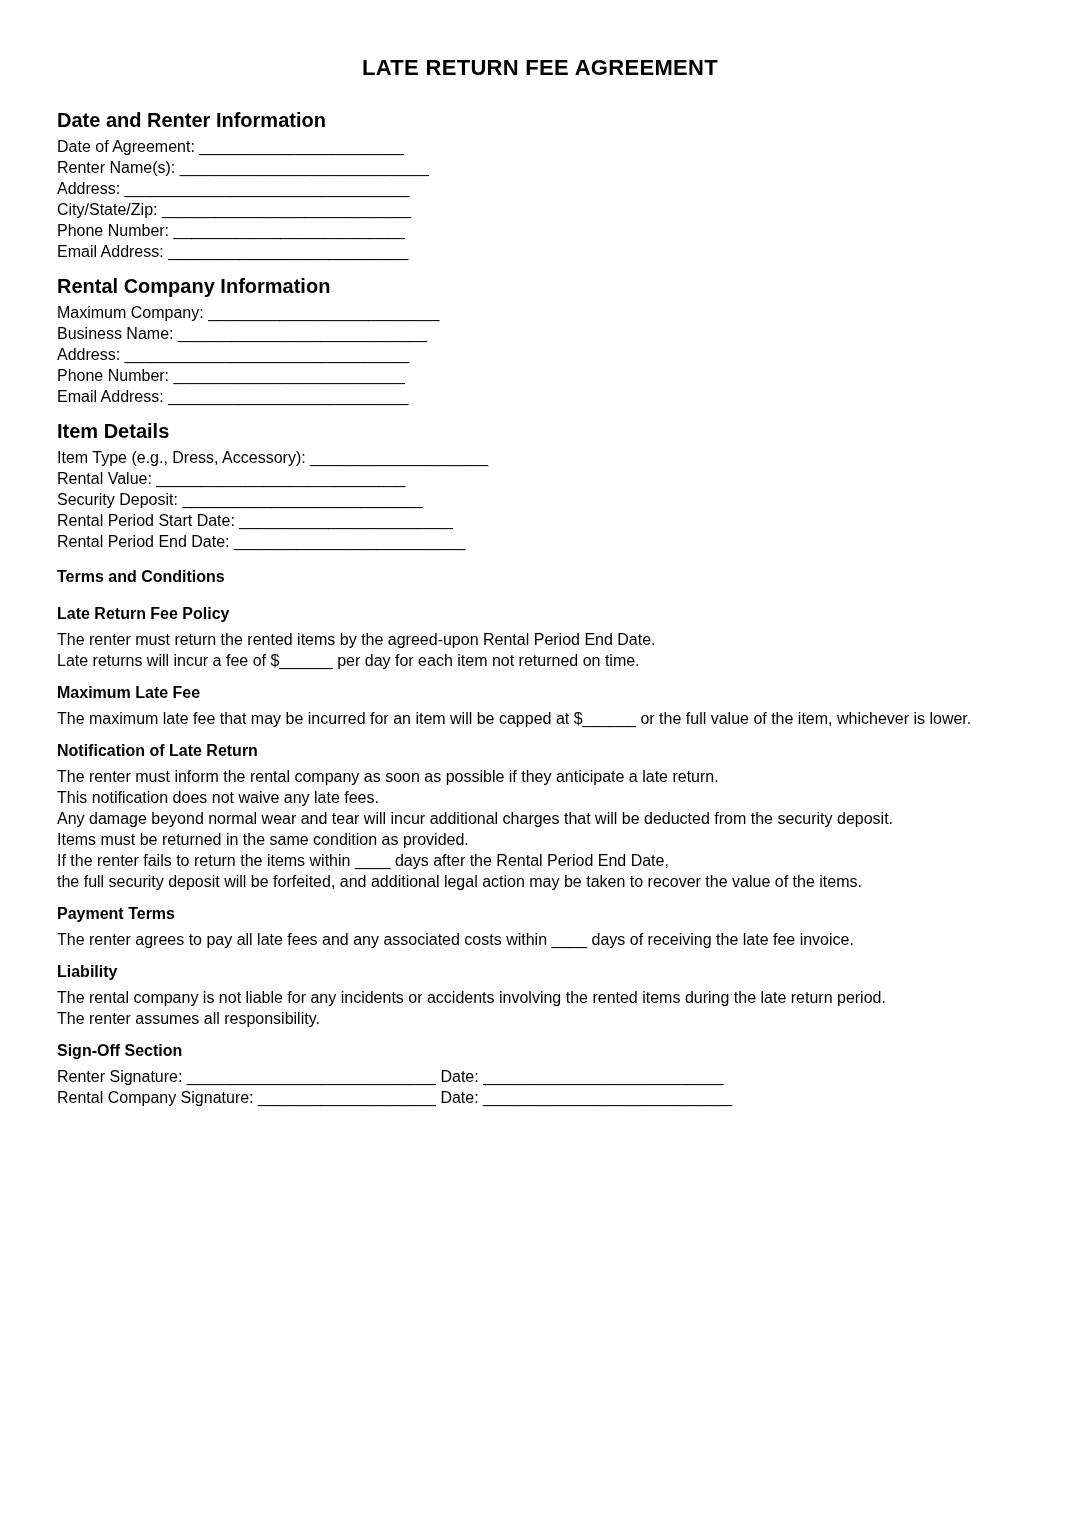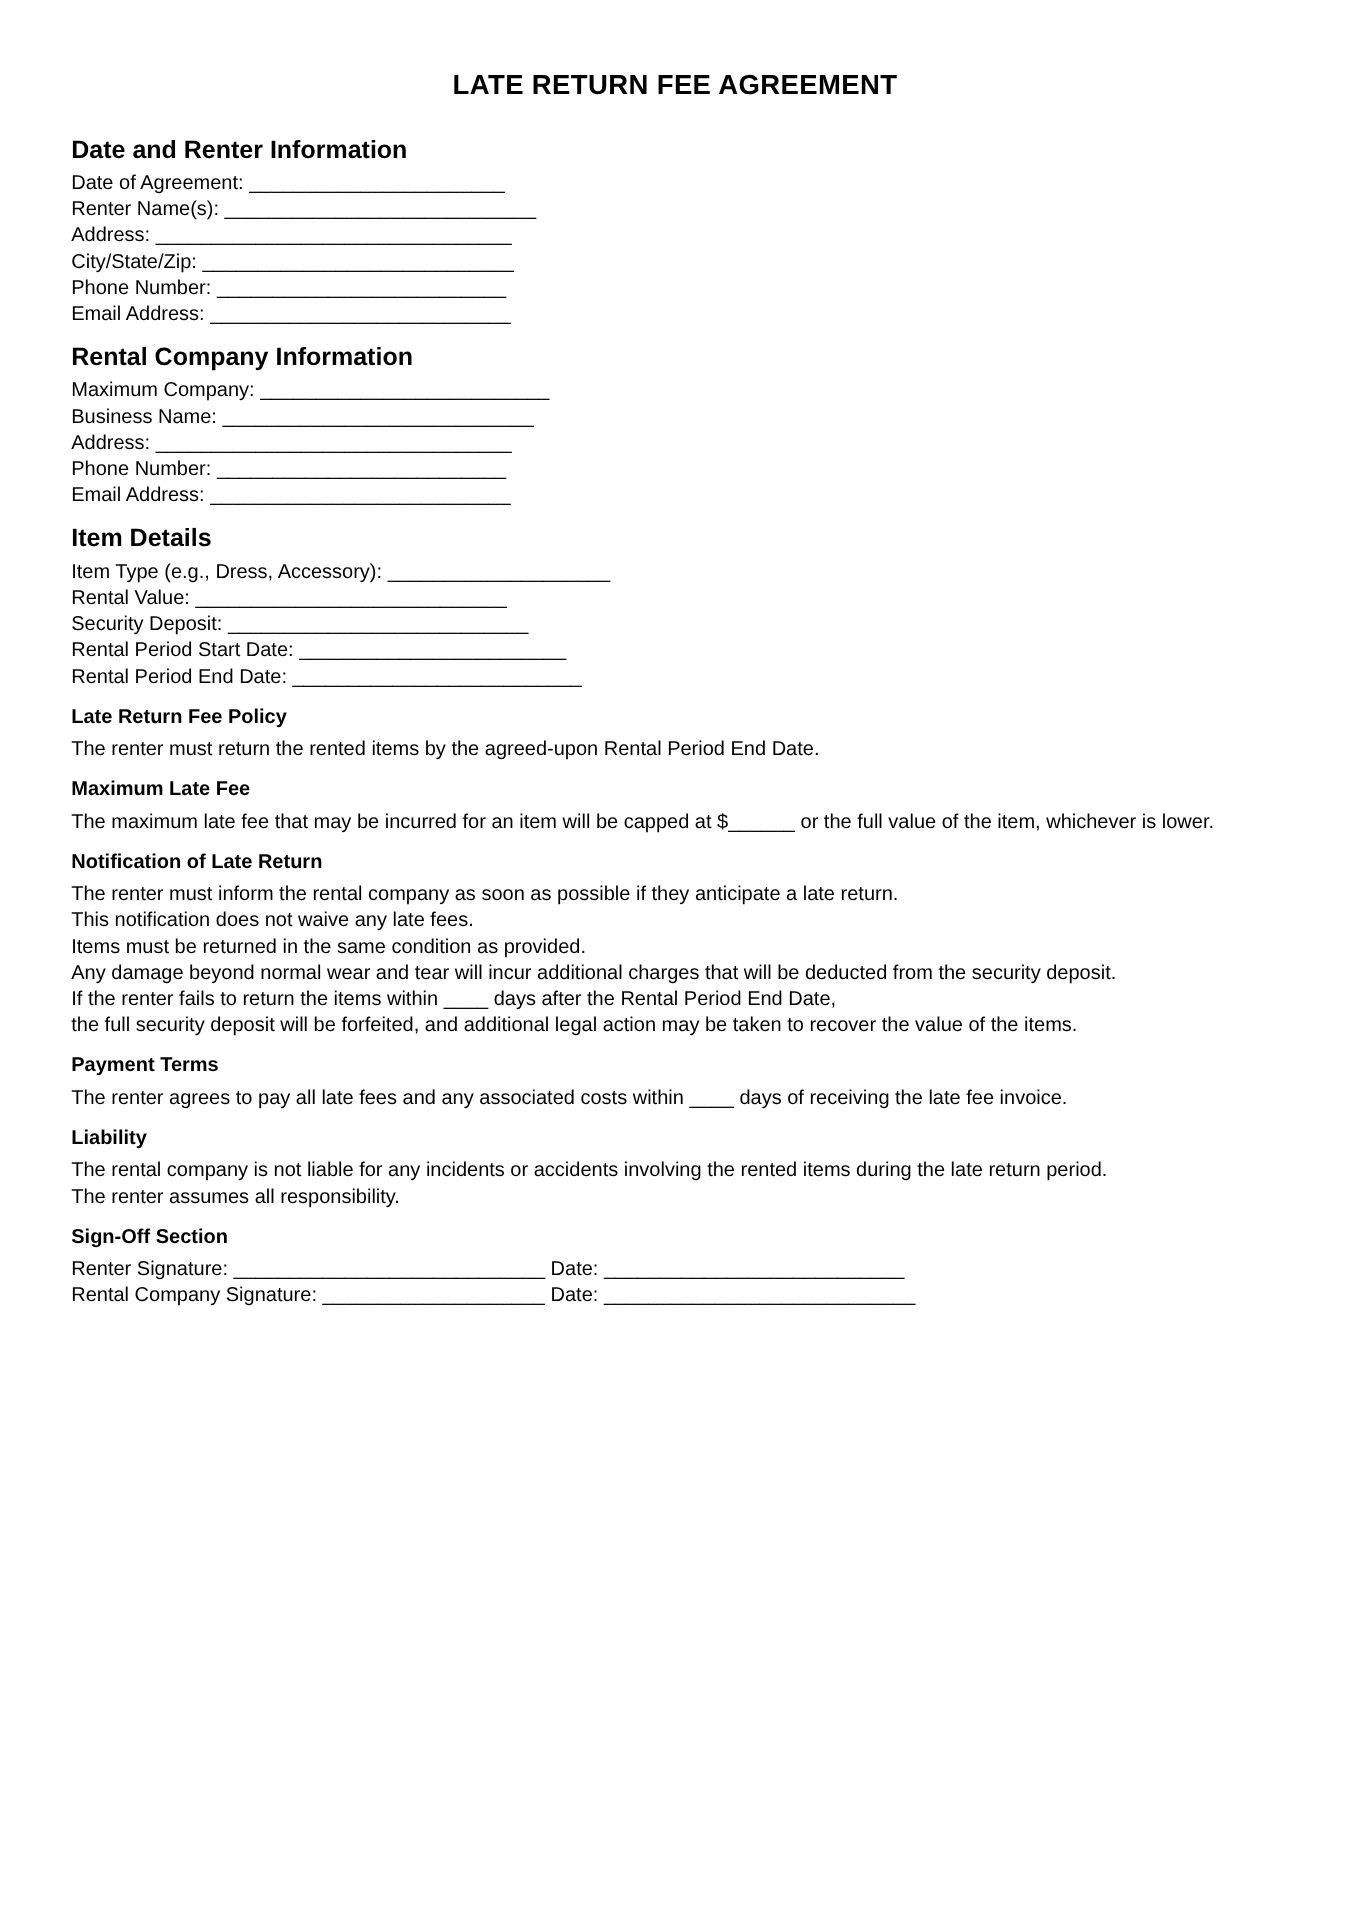--- a/index.html
+++ b/index.html
@@ -80,40 +80,44 @@
 
   <section class="sec">
     <h2 class="h-main">Item Details</h2>
     <p class="line">Item Type (e.g., Dress, Accessory): ____________________</p>
     <p class="line">Rental Value: ____________________________</p>
     <p class="line">Security Deposit: ___________________________</p>
     <p class="line">Rental Period Start Date: ________________________</p>
     <p class="line">Rental Period End Date: __________________________</p>
   </section>
 
+  <section class="sec">
+    <h2 class="h-standalone">Terms and Conditions</h2>
+  </section>
 
   <section class="sec">
     <h3 class="h-sub">Late Return Fee Policy</h3>
     <p class="line">The renter must return the rented items by the agreed-upon Rental Period End Date.</p>
+    <p class="line">Late returns will incur a fee of $______ per day for each item not returned on time.</p>
   </section>
 
   <section class="sec">
     <h3 class="h-sub">Maximum Late Fee</h3>
     <p class="line">The maximum late fee that may be incurred for an item will be capped at $______ or the full value of the item, whichever is lower.</p>
   </section>
 
   <section class="sec">
     <h3 class="h-sub">Notification of Late Return</h3>
     <p class="line">The renter must inform the rental company as soon as possible if they anticipate a late return.</p>
     <p class="line">This notification does not waive any late fees.</p>
   </section>
 
   <section class="sec">
+    <p class="line">Any damage beyond normal wear and tear will incur additional charges that will be deducted from the security deposit.</p>
     <p class="line">Items must be returned in the same condition as provided.</p>
-    <p class="line">Any damage beyond normal wear and tear will incur additional charges that will be deducted from the security deposit.</p>
   </section>
 
   <section class="sec">
     <p class="line">If the renter fails to return the items within ____ days after the Rental Period End Date,</p>
     <p class="line">the full security deposit will be forfeited, and additional legal action may be taken to recover the value of the items.</p>
   </section>
 
   <section class="sec">
     <h3 class="h-sub">Payment Terms</h3>
     <p class="line">The renter agrees to pay all late fees and any associated costs within ____ days of receiving the late fee invoice.</p>

